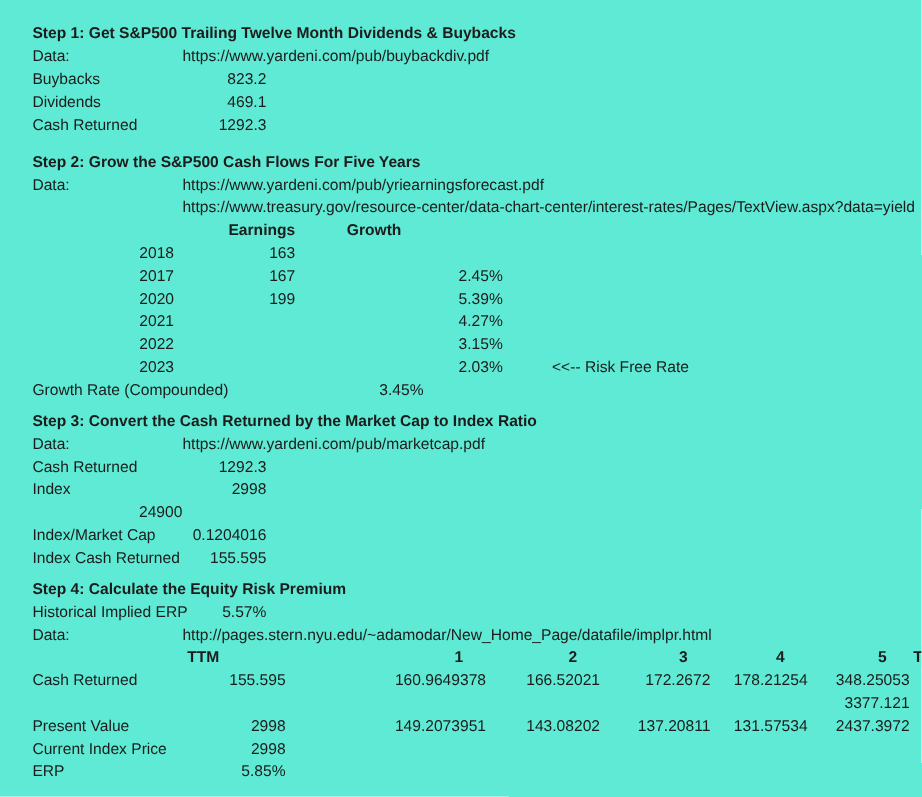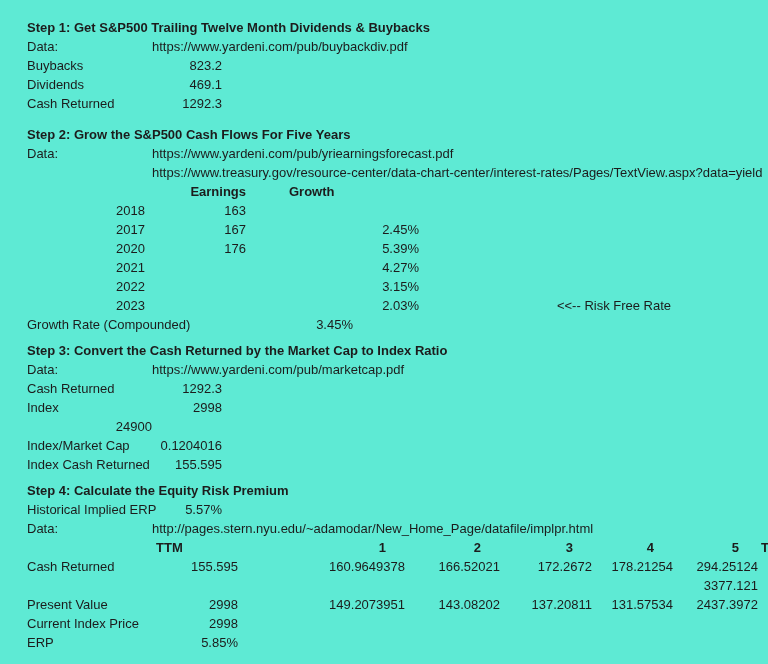--- a/index.html
+++ b/index.html
@@ -25,21 +25,21 @@
   .cell { overflow: visible; }
   .b { font-weight: bold; }
   .r { text-align: right; }
   .title { font-weight: bold; }
   
   .g-lv  { grid-template-columns: 125px 70px; }
   
   .g-url { grid-template-columns: 125px auto; }
   
   .g-yr  { grid-template-columns: 118px 68px 140px auto; gap: 33px; }
-  .note-cell { padding-left: 8px; text-align: center; }
+  .note-cell { padding-left: 8px; }
   .growth-hdr { padding-left: 10px; }
   
   .g-sum { grid-template-columns: 186px 140px; }
   
   .g4 { grid-template-columns: 113px 82px 151px 79px 76px 65px 69px 70px; gap: 16px; }
   .h-num { padding-right: 19px; }
   .h-ttm { text-align: left; }
   .h-terminal { text-align: left; margin-left: -13px; }
   .sp12 { height: 12px; }
   .sp7  { height: 7px; }
@@ -94,21 +94,21 @@
       <div class="cell"></div>
     </div>
     <div class="row g-yr">
       <div class="cell r">2017</div>
       <div class="cell r">167</div>
       <div class="cell r">2.45%</div>
       <div class="cell"></div>
     </div>
     <div class="row g-yr">
       <div class="cell r">2020</div>
-      <div class="cell r">176</div>
+      <div class="cell r">199</div>
       <div class="cell r">5.39%</div>
       <div class="cell"></div>
     </div>
     <div class="row g-yr">
       <div class="cell r">2021</div>
       <div class="cell r"></div>
       <div class="cell r">4.27%</div>
       <div class="cell"></div>
     </div>
     <div class="row g-yr">
@@ -182,21 +182,21 @@
       <div class="cell b h-terminal">Terminal</div>
     </div>
 
     <div class="row g4">
       <div class="cell">Cash Returned</div>
       <div class="cell r">155.595</div>
       <div class="cell r">160.9649378</div>
       <div class="cell r">166.52021</div>
       <div class="cell r">172.2672</div>
       <div class="cell r">178.21254</div>
-      <div class="cell r">294.25124</div>
+      <div class="cell r">348.25053</div>
       <div class="cell r">188.10564</div>
     </div>
 
     <div class="row g4">
       <div class="cell"></div>
       <div class="cell"></div>
       <div class="cell"></div>
       <div class="cell"></div>
       <div class="cell"></div>
       <div class="cell"></div>

